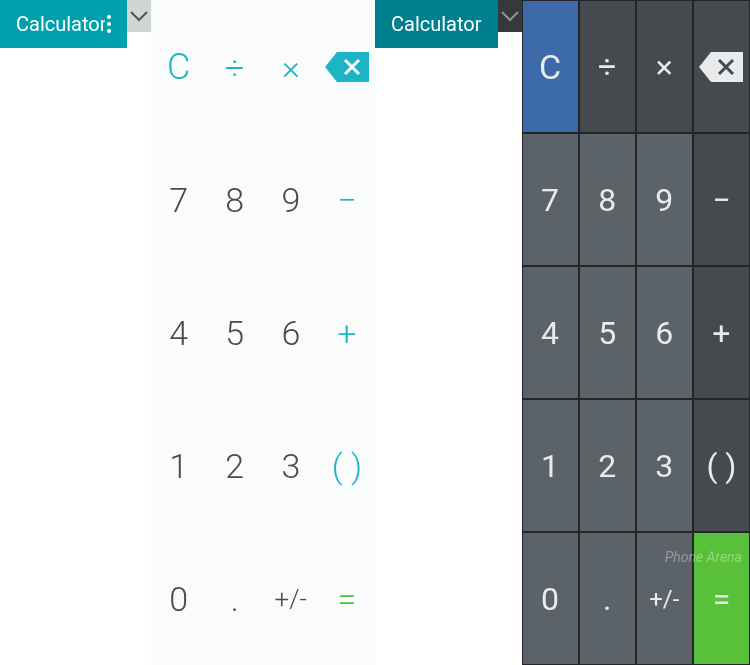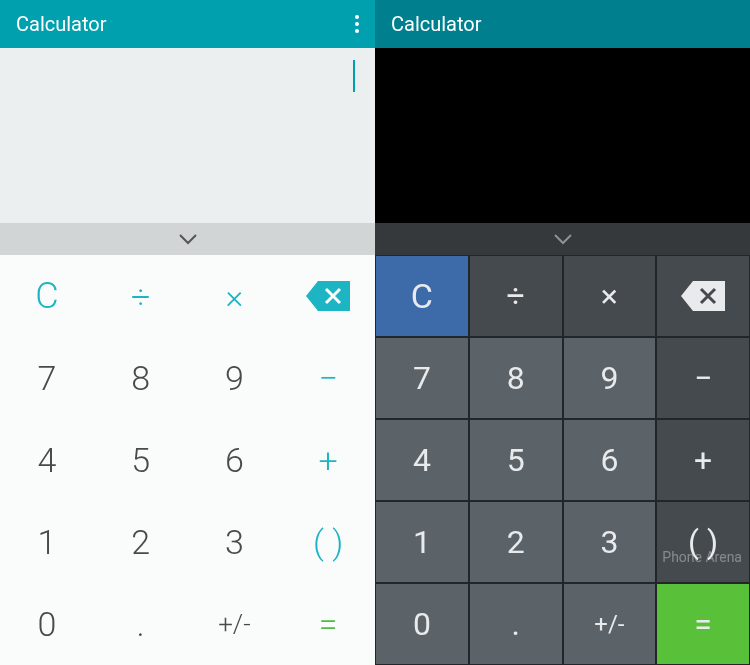--- a/index.html
+++ b/index.html
@@ -11,21 +11,20 @@
       width: 750px;
       height: 665px;
       display: flex;
       font-family: Roboto, Arial, sans-serif;
       overflow: hidden;
     }
     .phone {
       width: 375px;
       height: 665px;
       display: flex;
-      flex-direction: column;
       text-align: right;
     }
     
     .light .header {
       background: #00a0af;
       height: 48px;
       display: flex;
       align-items: center;
       justify-content: space-between;
       padding: 0 16px;
@@ -150,20 +149,21 @@
     }
     .dark .key.eq {
       background: #59c03a;
     }
     .watermark {
       position: absolute;
       right: 8px;
       bottom: 100px;
       color: rgba(255,255,255,0.35);
       font-size: 14px;
+      font-style: italic;
       pointer-events: none;
     }
     .dark {
       position: relative;
     }
   </style>
 </head>
 <body>
 
 <div class="phone light">

